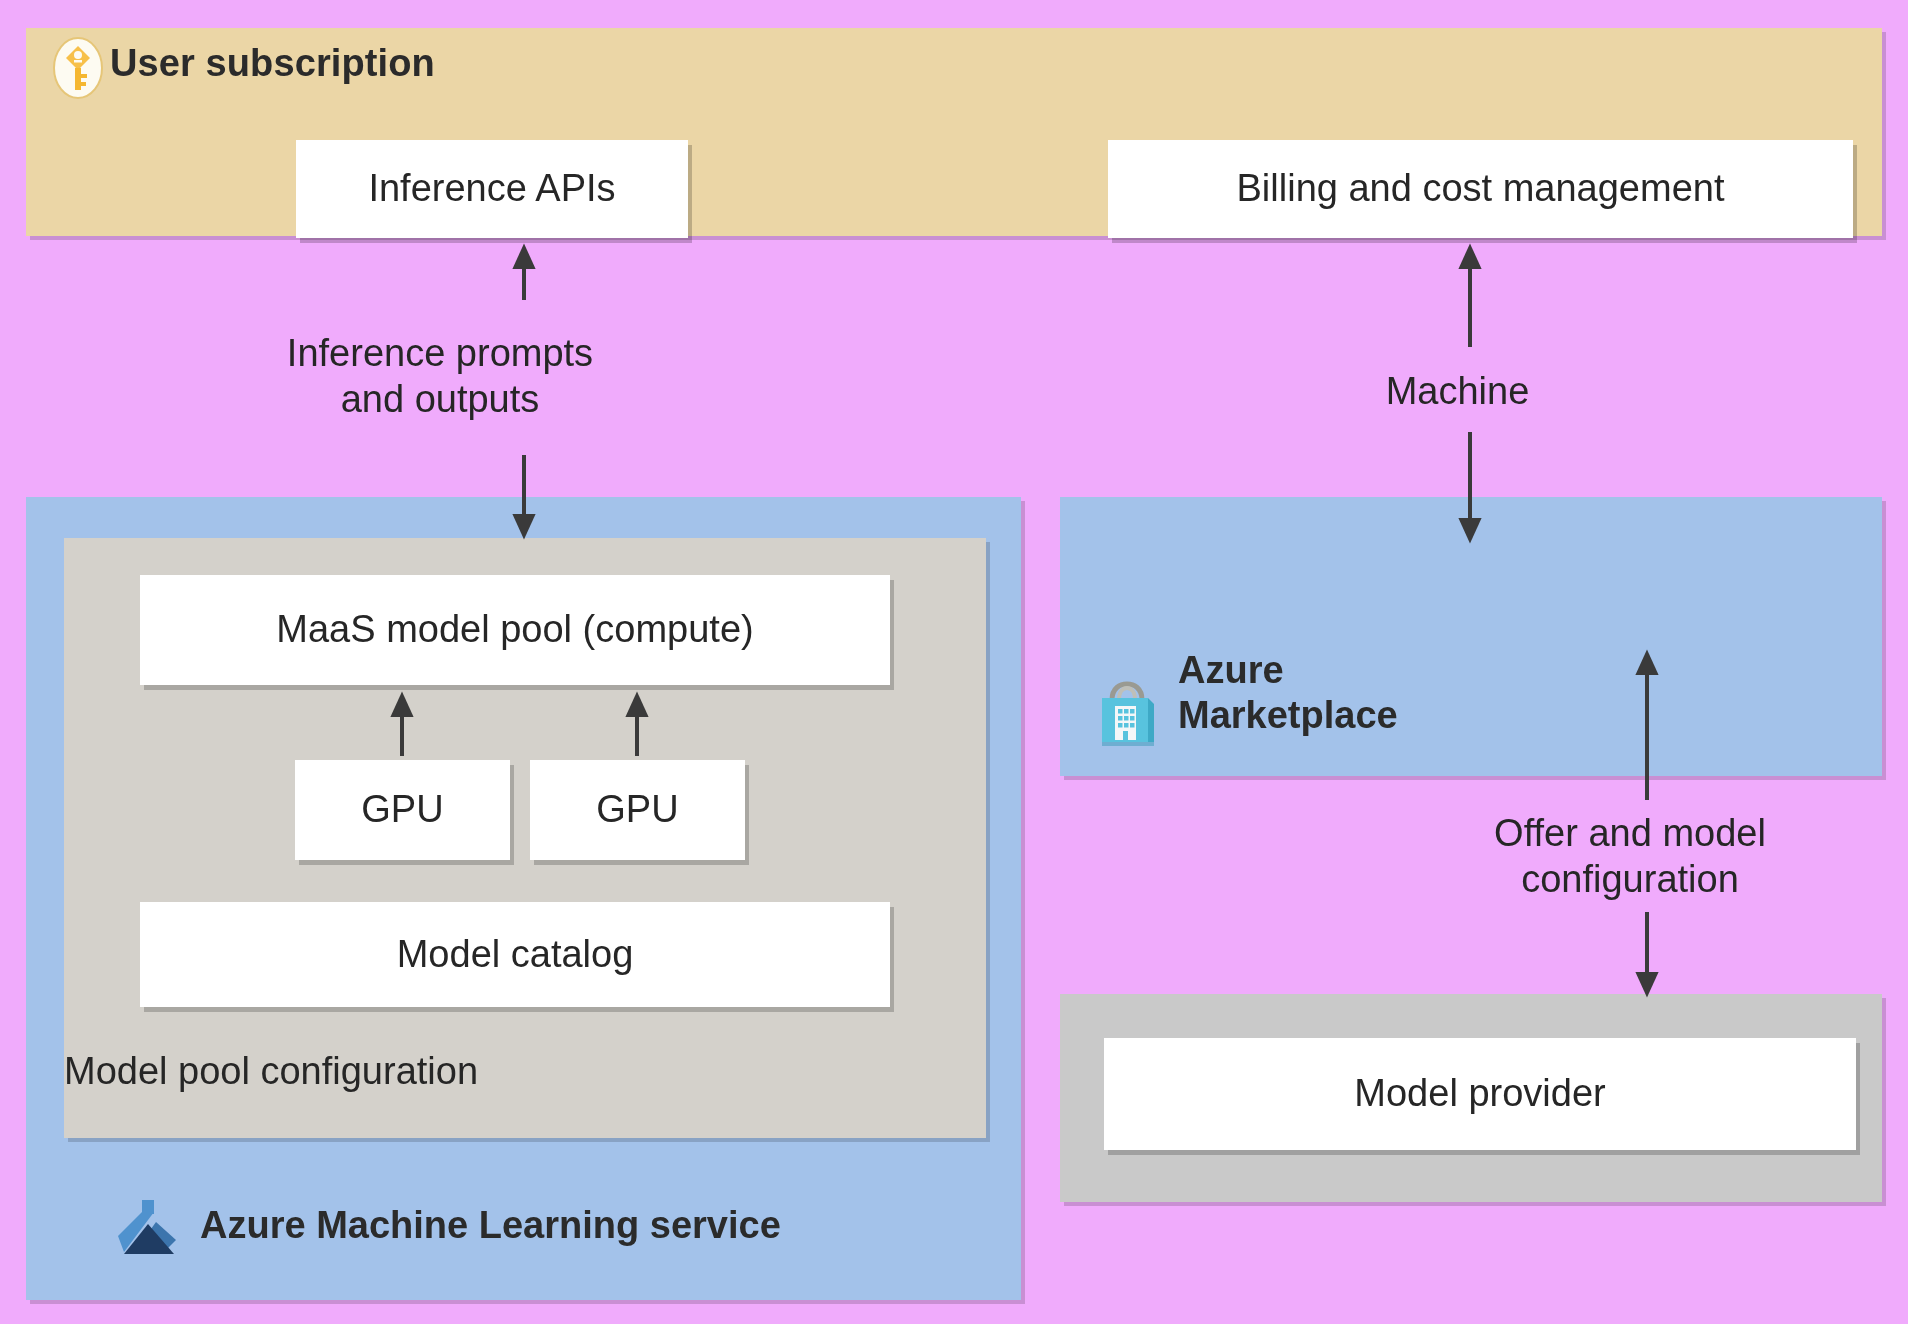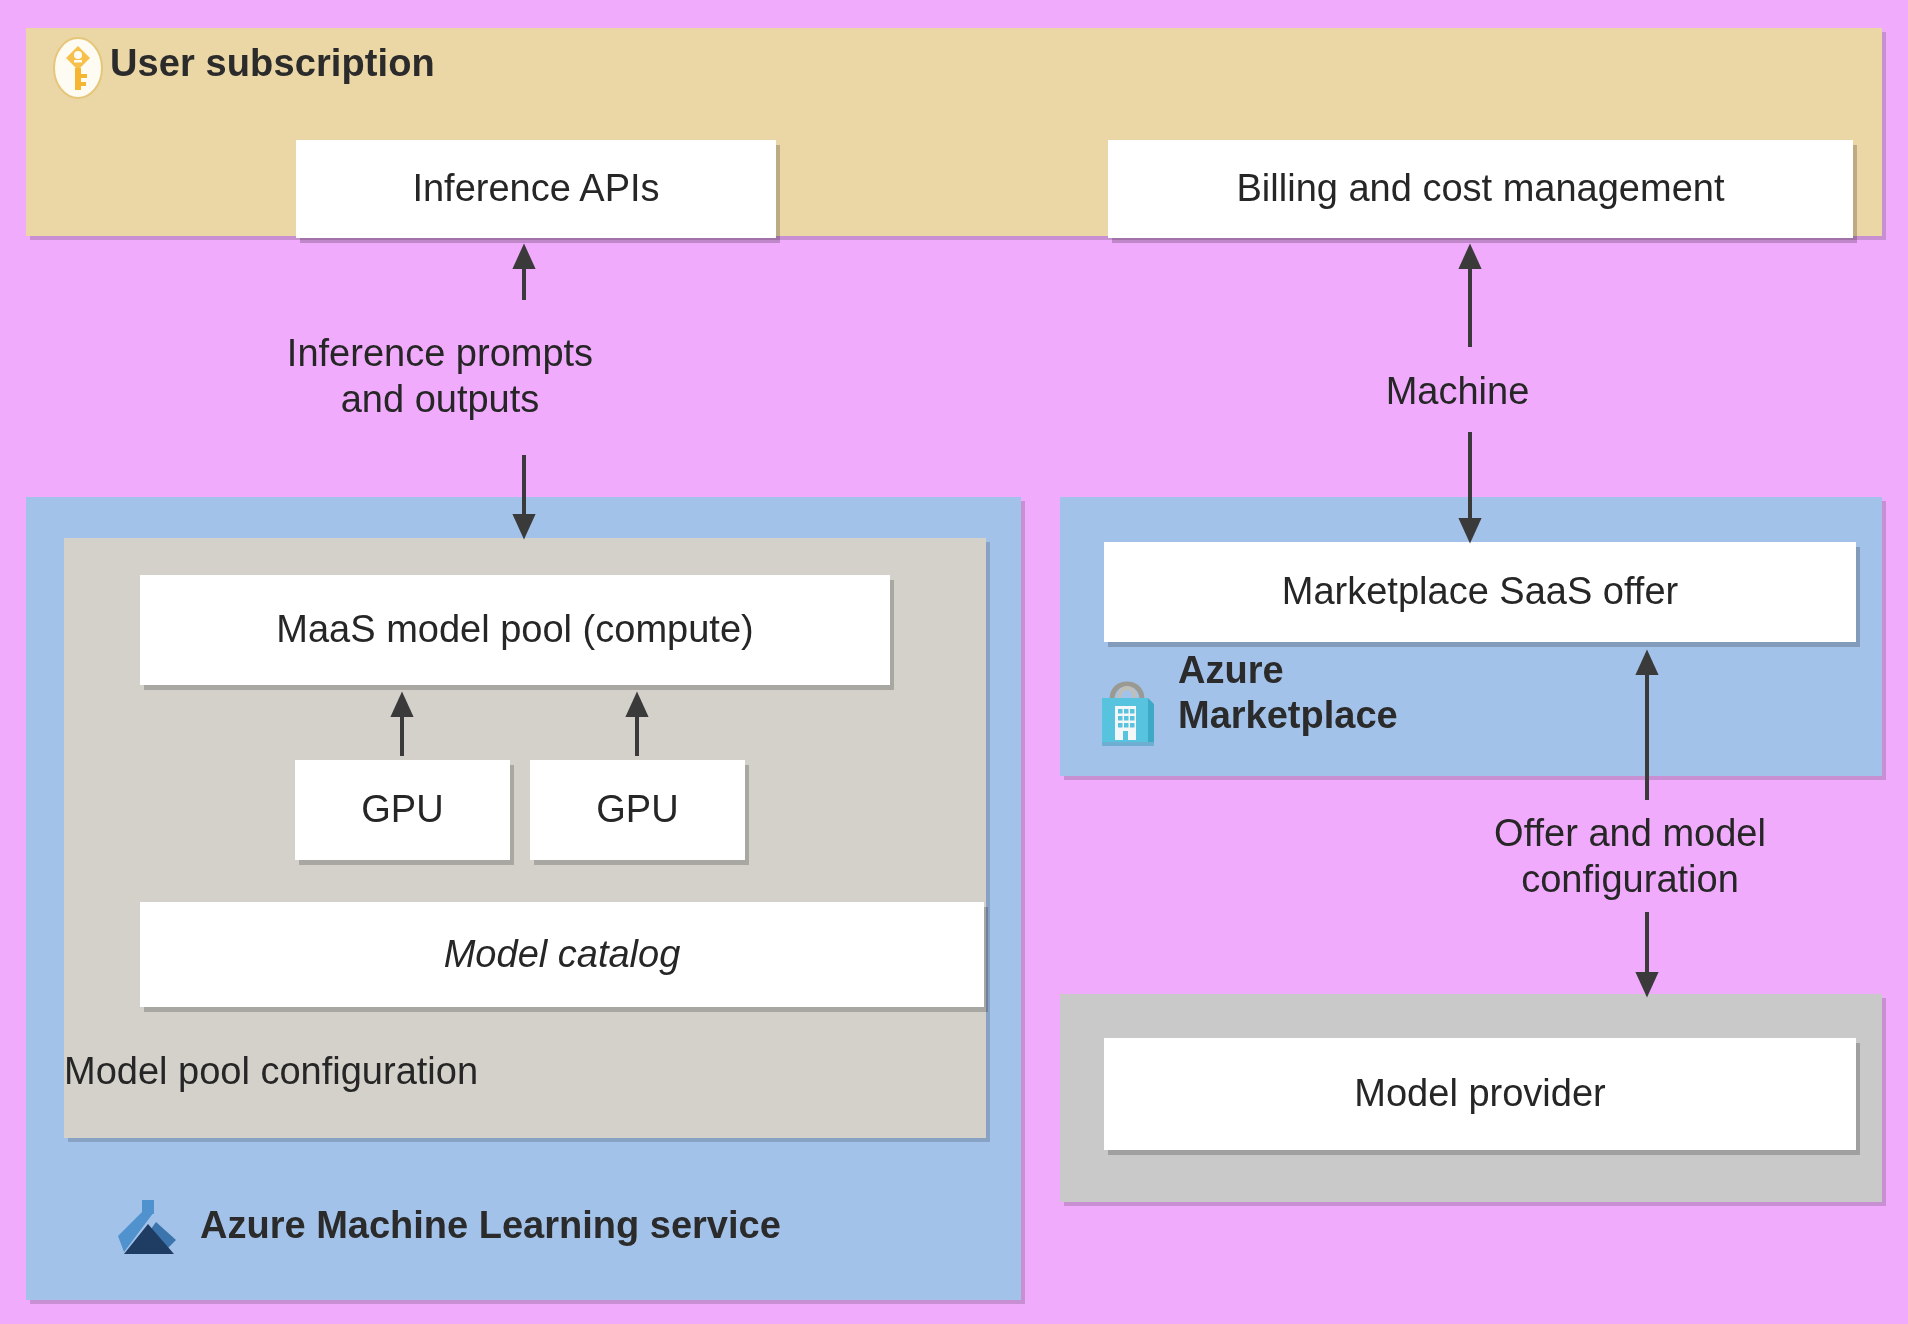--- a/index.html
+++ b/index.html
@@ -60,21 +60,21 @@
   #key-icon-wrap {
     position: absolute;
     left: 52px;
     top: 36px;
     width: 52px;
     height: 64px;
   }
   #inference-apis-box {
     left: 296px;
     top: 140px;
-    width: 480px;
+    width: 392px;
     height: 98px;
     font-size: 38px;
   }
   #billing-cost-box {
     left: 1108px;
     top: 140px;
     width: 745px;
     height: 98px;
     font-size: 38px;
   }
@@ -119,24 +119,23 @@
   #gpu-box-2 {
     left: 530px;
     top: 760px;
     width: 215px;
     height: 100px;
     font-size: 38px;
   }
   #model-catalog-box {
     left: 140px;
     top: 902px;
-    width: 844px;
+    width: 750px;
     height: 105px;
     font-size: 38px;
-    font-style: italic;
   }
   #aml-logo-wrap {
     position: absolute;
     left: 118px;
     top: 1200px;
     width: 60px;
     height: 58px;
   }
   #aml-service-label {
     position: absolute;
@@ -285,23 +284,20 @@
       <path d="M24 12 L36 12 L6 52 L0 36 Z" fill="#4F92CE"></path>
       <path d="M38 22 L58 40 L46 52 L28 36 Z" fill="#3C75AD"></path>
       <path d="M30 24 L6 54 L56 54 Z" fill="#1F3C63"></path>
     </svg>
   </div>
 
   <div id="aml-service-label">Azure Machine Learning service</div>
 
   <div class="panel shadow" id="marketplace-panel"></div>
 
-  <div class="box" id="marketplace-saas-box">
-    <span>Marketplace SaaS offer</span>
-  </div>
 
   <div id="marketplace-logo-wrap">
     <svg width="62" height="66" viewBox="0 0 62 66">
       <path d="M16 20 C16 8, 24 4, 31 4 C38 4, 46 8, 46 20" fill="none" stroke="#9A9A92" stroke-width="5"></path>
       <path d="M23 20 C23 11, 27 8, 31 8 C35 8, 39 11, 39 20" fill="none" stroke="#BFBFB8" stroke-width="4"></path>
       <rect x="6" y="18" width="46" height="44" fill="#58C3DE"></rect>
       <polygon points="52,18 58,24 58,62 52,62" fill="#3EA9C6"></polygon>
       <polygon points="6,62 52,62 58,62 58,66 6,66" fill="#2E96B4" opacity="0.45"></polygon>
       <rect x="19" y="26" width="21" height="34" fill="#F4F7F8"></rect>
       <g fill="#58C3DE">

